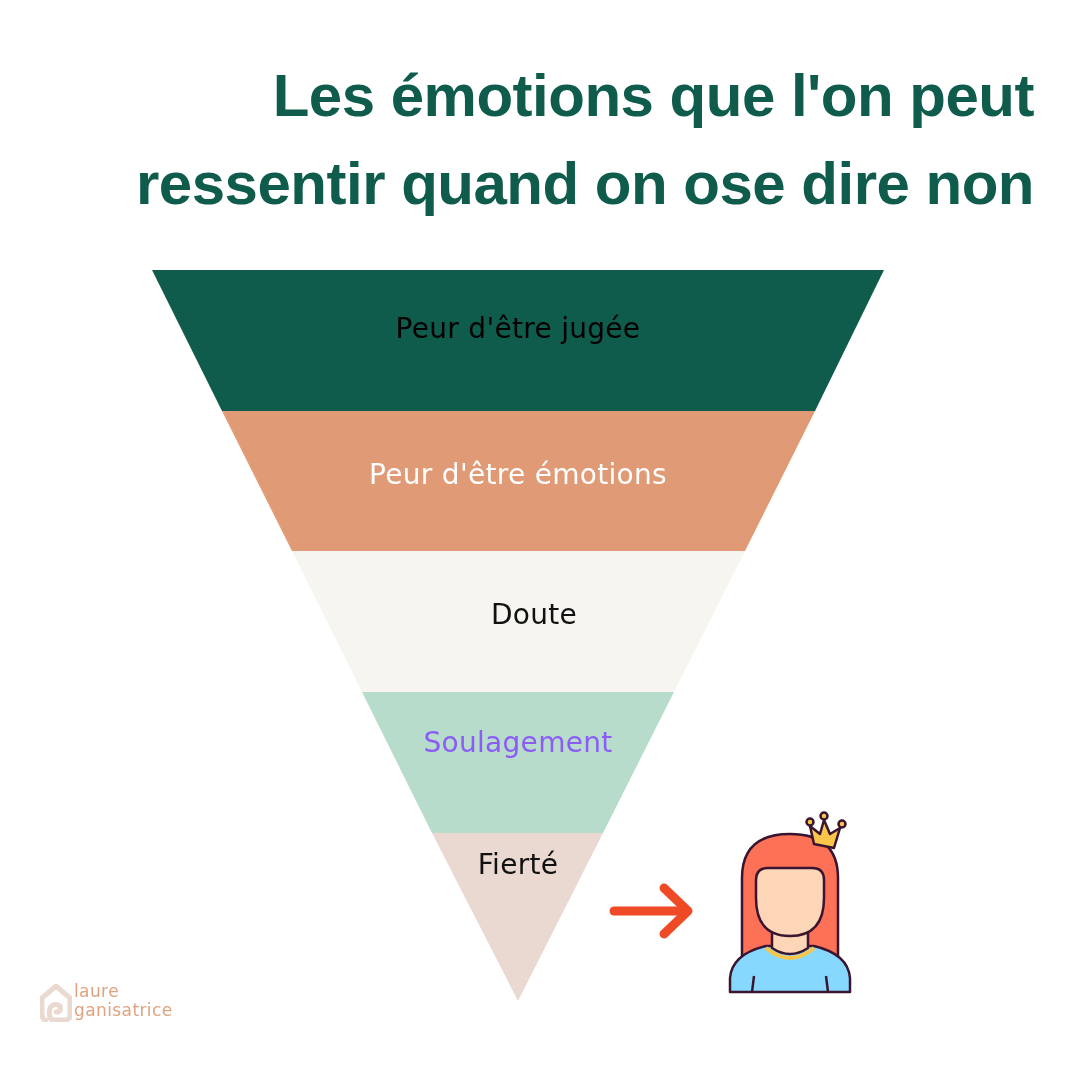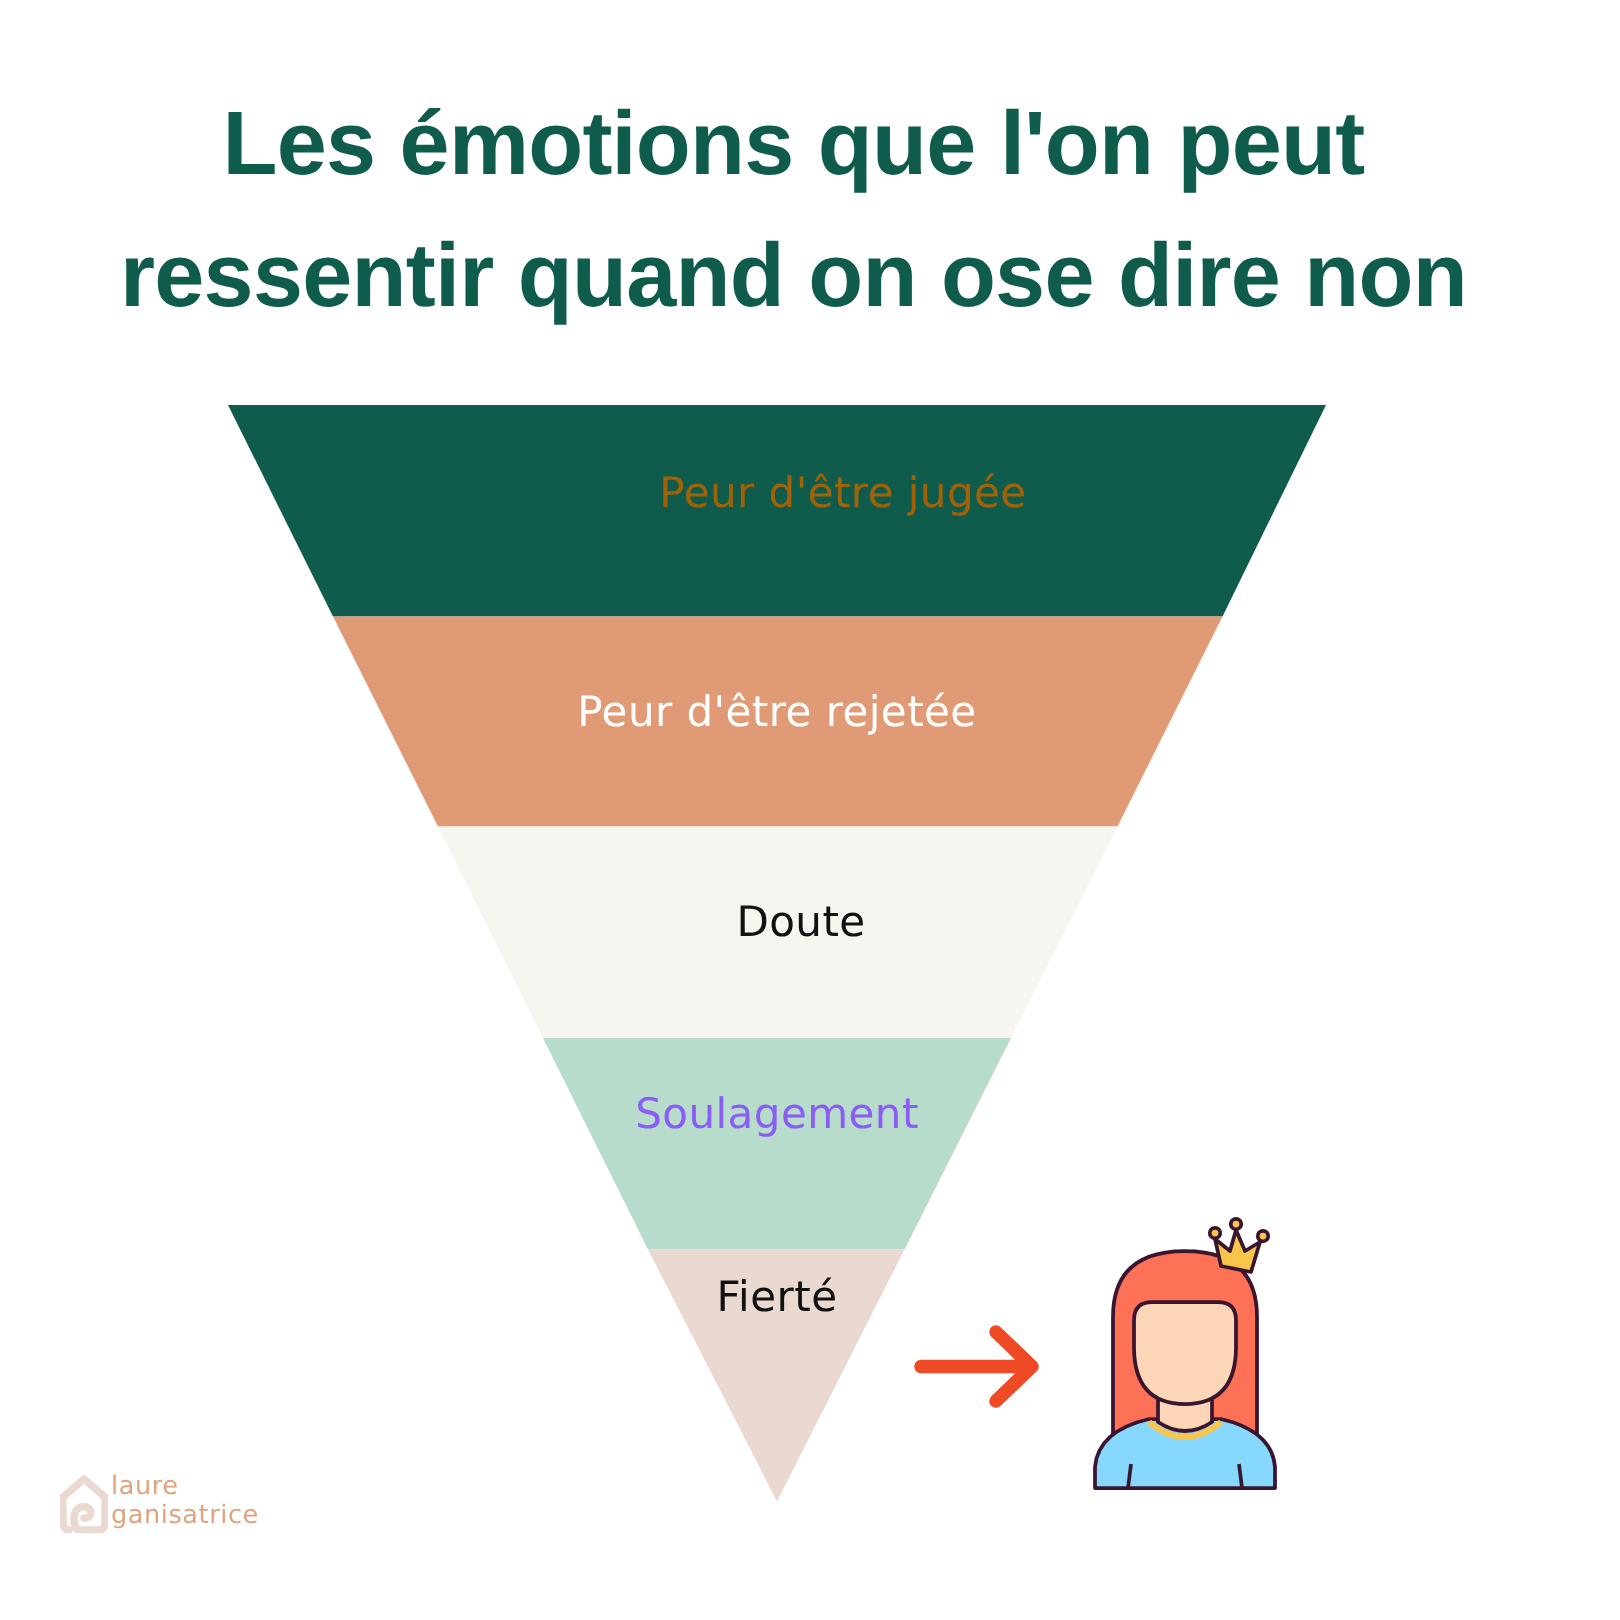--- a/index.html
+++ b/index.html
@@ -3,23 +3,23 @@
 <meta charset="utf-8">
 <style>
   html, body { margin: 0; padding: 0; }
   body {
     width: 1080px; height: 1080px; background: #ffffff;
     position: relative; overflow: hidden;
     font-family: "DejaVu Sans", sans-serif;
   }
   .title {
     position: absolute; left: 0; top: 52px; width: 1034px;
-    text-align: center; color: #0f5c4c;
+    text-align: right; color: #0f5c4c;
     font-family: "Liberation Sans", sans-serif; font-weight: bold;
-    font-size: 60px; line-height: 88px; letter-spacing: -0.5px; margin-left: 12px;
+    font-size: 60px; line-height: 88px; letter-spacing: -0.5px;
   }
   .funnel { position: absolute; left: 0; top: 0; width: 1080px; height: 1080px; }
   .band-label {
     position: absolute; left: 0; width: 1036px; text-align: center;
     font-family: "DejaVu Sans", sans-serif; font-size: 28px;
     letter-spacing: 0.3px; line-height: 34px;
   }
   .logo { position: absolute; left: 40px; top: 982px; width: 170px; height: 44px; }
   .logo-text {
     position: absolute; left: 34px; top: 0; color: #e0a27f;
@@ -38,22 +38,22 @@
 </div>
 
 <svg class="funnel" viewBox="0 0 1080 1080">
   <polygon points="152,270 884,270 815,411 222,411" fill="#0f5c4c"></polygon>
   <polygon points="222,411 815,411 745,551 292,551" fill="#e09a75"></polygon>
   <polygon points="292,551 745,551 674,692 362,692" fill="#f6f5f0"></polygon>
   <polygon points="362,692 674,692 603,833 432,833" fill="#b7dccb"></polygon>
   <polygon points="432,833 603,833 518,1001" fill="#ead9d1"></polygon>
 </svg>
 
-<div class="band-label" style="top:312px;color:#a16207;padding-left:44px;">Peur d'être jugée</div>
-<div class="band-label" style="top:458px;color:#ffffff;">Peur d'être rejetée</div>
+<div class="band-label" style="top:312px;color:#000000;">Peur d'être jugée</div>
+<div class="band-label" style="top:458px;color:#ffffff;">Peur d'être émotions</div>
 <div class="band-label" style="top:598px;color:#111111;margin-left:16px;">Doute</div>
 <div class="band-label" style="top:726px;color:#8b5cf6;">Soulagement</div>
 <div class="band-label" style="top:848px;color:#111111;">Fierté</div>
 
 <svg class="arrow" viewBox="0 0 86 62">
   <line x1="6" y1="31" x2="78" y2="31" stroke="#ee4a25" stroke-width="9" stroke-linecap="round"></line>
   <polyline points="56,8 80,31 56,54" fill="none" stroke="#ee4a25" stroke-width="9" stroke-linecap="round" stroke-linejoin="round"></polyline>
 </svg>
 
 <svg class="avatar" viewBox="0 0 128 188">

